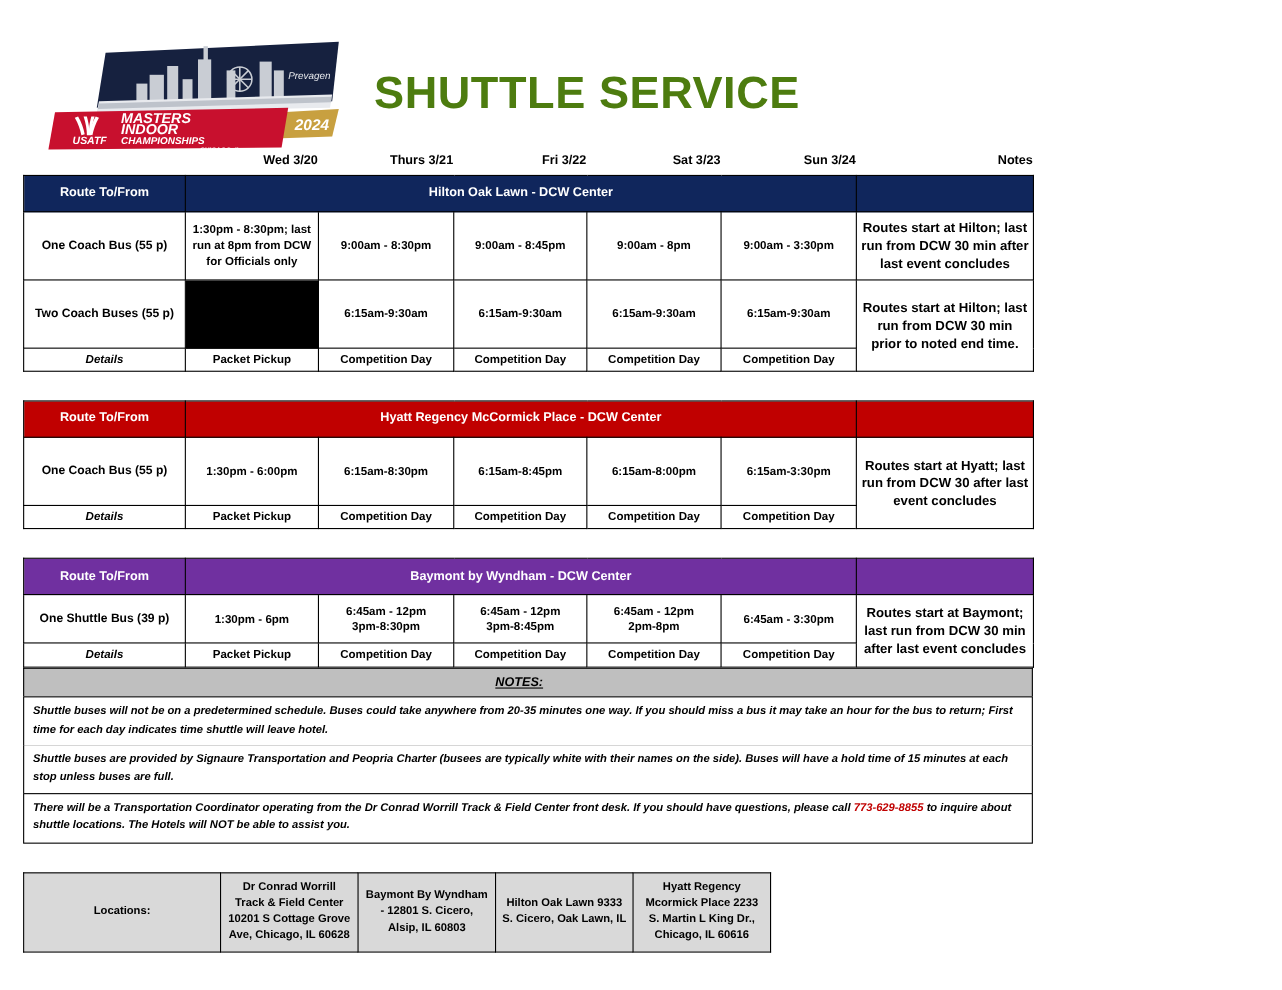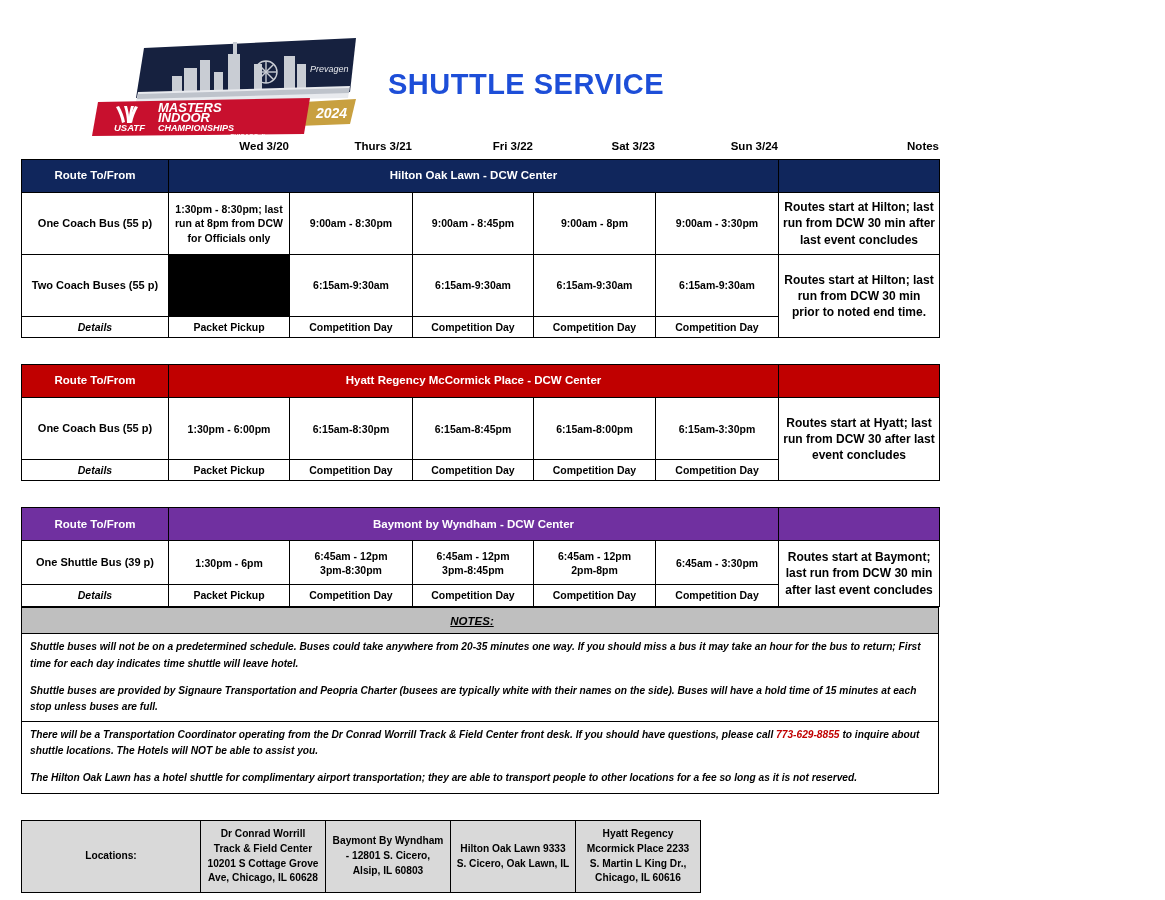--- a/index.html
+++ b/index.html
@@ -12,33 +12,33 @@
     font-family: "Liberation Sans", sans-serif;
     color: #000;
     position: relative;
     overflow: hidden;
   }
 
   
   .header {
     display: flex;
     align-items: center;
-    padding: 28px 0 0 88px;
+    padding: 28px 0 0 40px;
     height: 140px;
   }
   .logo {
     width: 272px; height: 108px;
     position: relative;
     flex: 0 0 auto;
   }
   .logo svg { display: block; }
   .page-title {
-    font-size: 29px;
-    font-weight: bold;
-    color: #1d4ed8;
+    font-size: 41px;
+    font-weight: bold;
+    color: #4d7c0f;
     letter-spacing: .5px;
     margin-left: 28px;
     white-space: nowrap;
   }
 
   
   .sched {
     width: 918px;
     margin-left: 21px;
     border-collapse: collapse;
@@ -356,21 +356,20 @@
   <div class="note-row">Shuttle buses will not be on a predetermined schedule.  Buses could take anywhere from 20-35 minutes one way.  If you should miss a bus it may take an hour for the bus to return; First time for each day indicates time shuttle will leave hotel.</div>
 
   <div class="note-row plain">Shuttle buses are provided by Signaure Transportation and Peopria Charter (busees are typically white with their names on the side).  Buses will have a hold time of 15 minutes at each stop unless buses are full.</div>
 
   <div class="note-row">
     <span>There will be a Transportation Coordinator operating from the Dr Conrad Worrill Track &amp; Field Center front desk.  If you should have questions, please call</span>
     <span class="phone">773-629-8855</span>
     <span>to inquire about shuttle locations.  The Hotels will NOT be able to assist you.</span>
   </div>
 
-  <div class="note-row" style="border-top:none">The Hilton Oak Lawn has a hotel shuttle for complimentary airport transportation; they are able to transport people to other locations for a fee so long as it is not reserved.</div>
 </div>
 
 <table class="locations">
   <tbody>
       <tr>
     <td class="loc-label">Locations:</td>
     <td class="loc-cell">Dr Conrad Worrill Track &amp; Field Center 10201 S Cottage Grove Ave, Chicago, IL 60628</td>
     <td class="loc-cell">Baymont  By Wyndham - 12801 S. Cicero, Alsip, IL 60803</td>
     <td class="loc-cell">Hilton Oak Lawn 9333 S. Cicero, Oak Lawn, IL</td>
     <td class="loc-cell">Hyatt Regency Mcormick Place 2233 S. Martin L King Dr., Chicago, IL 60616</td>

